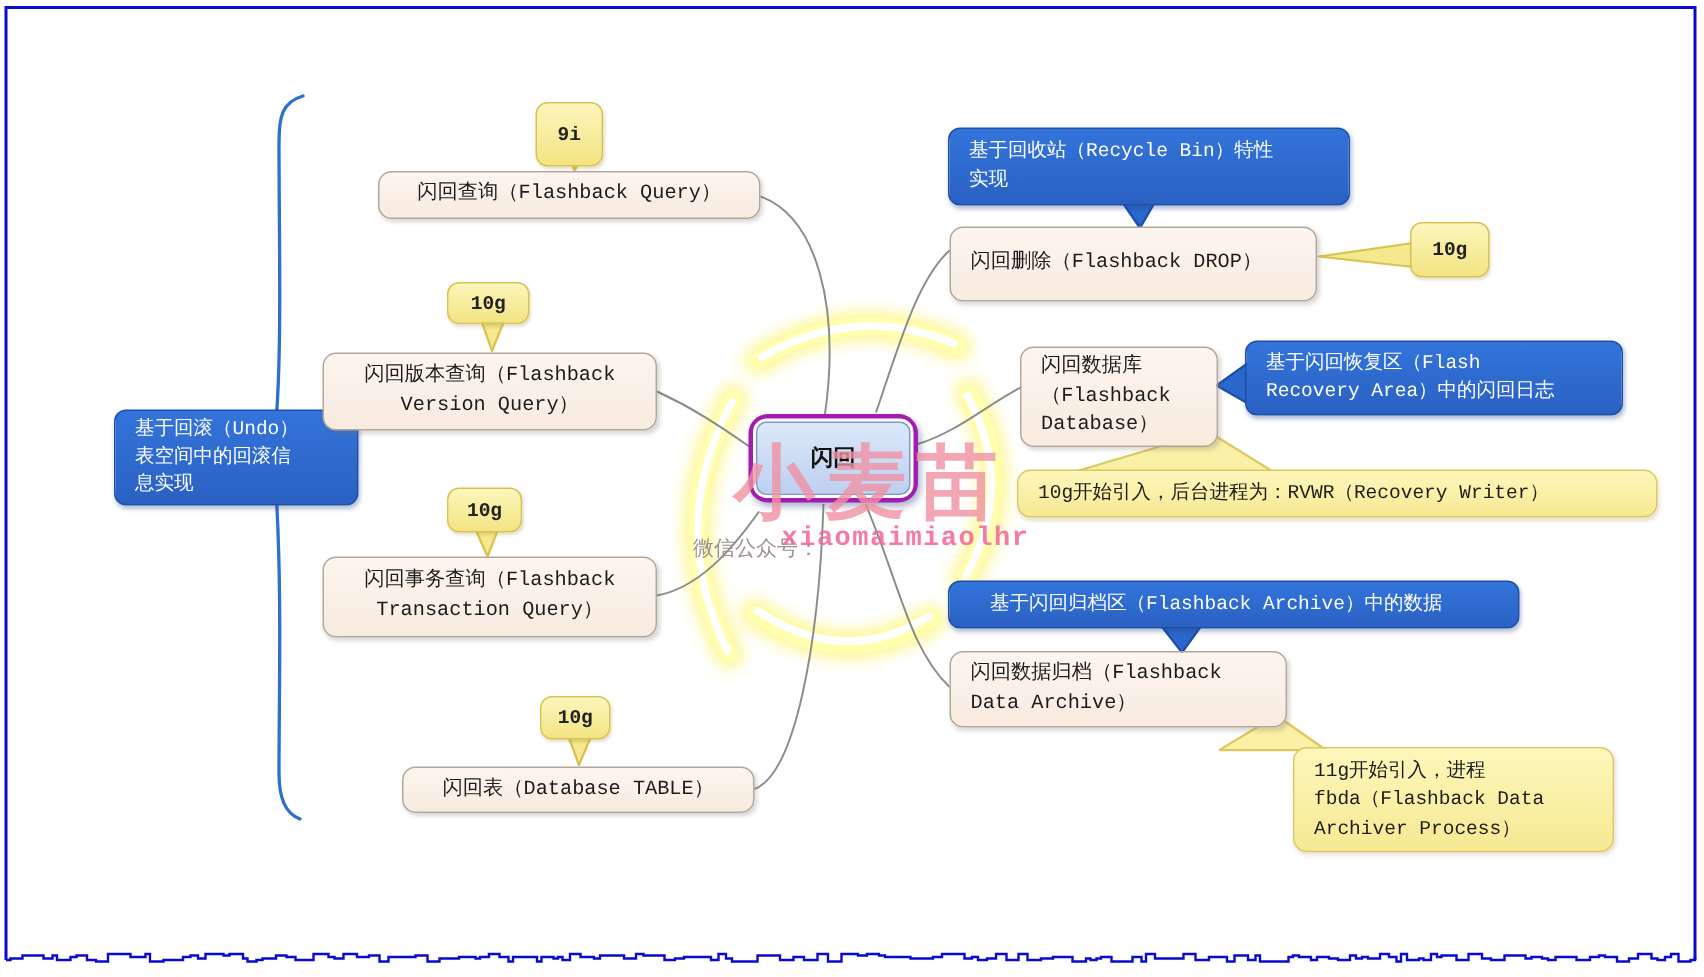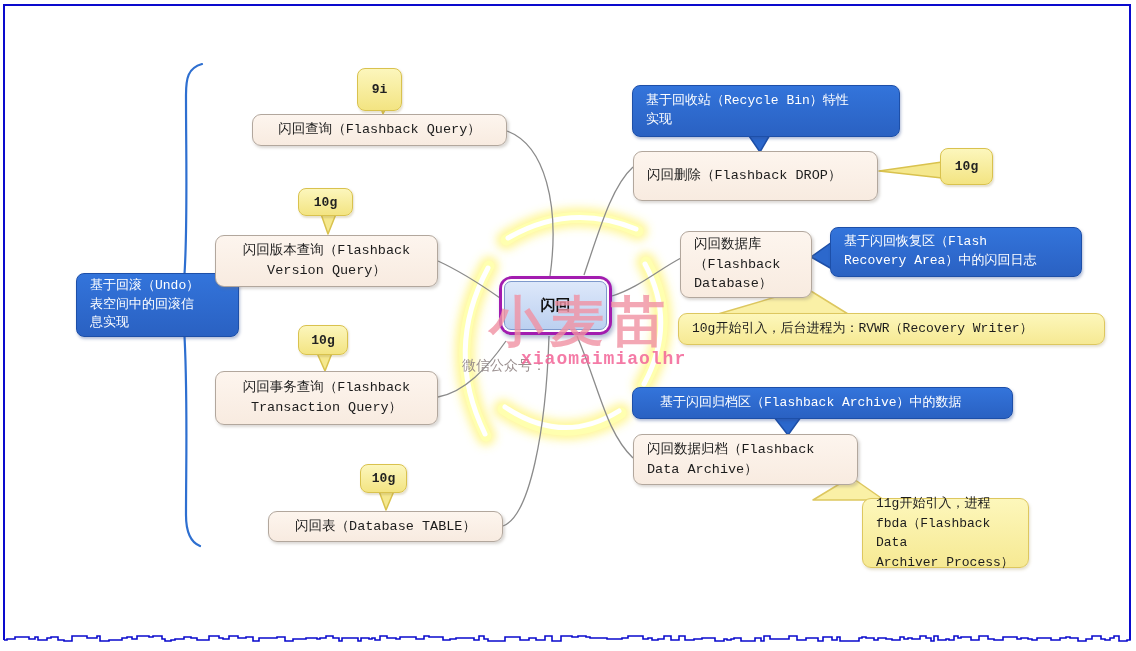--- a/index.html
+++ b/index.html
@@ -181,21 +181,21 @@
   <div class="node al" style="left:680px; top:231px; width:132px; height:67px;padding-left:13px;">闪回数据库
 （Flashback
 Database）</div>
   <div class="bnote" style="left:830px; top:227px; width:252px; height:50px;">基于闪回恢复区（Flash
 Recovery Area）中的闪回日志</div>
   <div class="ynote" style="left:678px; top:313px; width:427px; height:32px;">10g开始引入，后台进程为：RVWR（Recovery Writer）</div>
 
   <div class="bnote" style="left:632px; top:387px; width:381px; height:32px;padding-left:27px;">基于闪回归档区（Flashback Archive）中的数据</div>
   <div class="node al" style="left:633px; top:434px; width:225px; height:51px;">闪回数据归档（Flashback
 Data Archive）</div>
-  <div class="ynote" style="left:862px; top:498px; width:167px; height:70px;">11g开始引入，进程
+  <div class="ynote" style="left:862px; top:498px; width:214px; height:70px;">11g开始引入，进程
 fbda（Flashback Data
 Archiver Process）</div>
 
   <div class="wm wm-brand">小麦苗</div>
   <div class="wm wm-label">微信公众号：</div>
   <div class="wm wm-handle">xiaomaimiaolhr</div>
 
 </div>
 
 </body></html>

